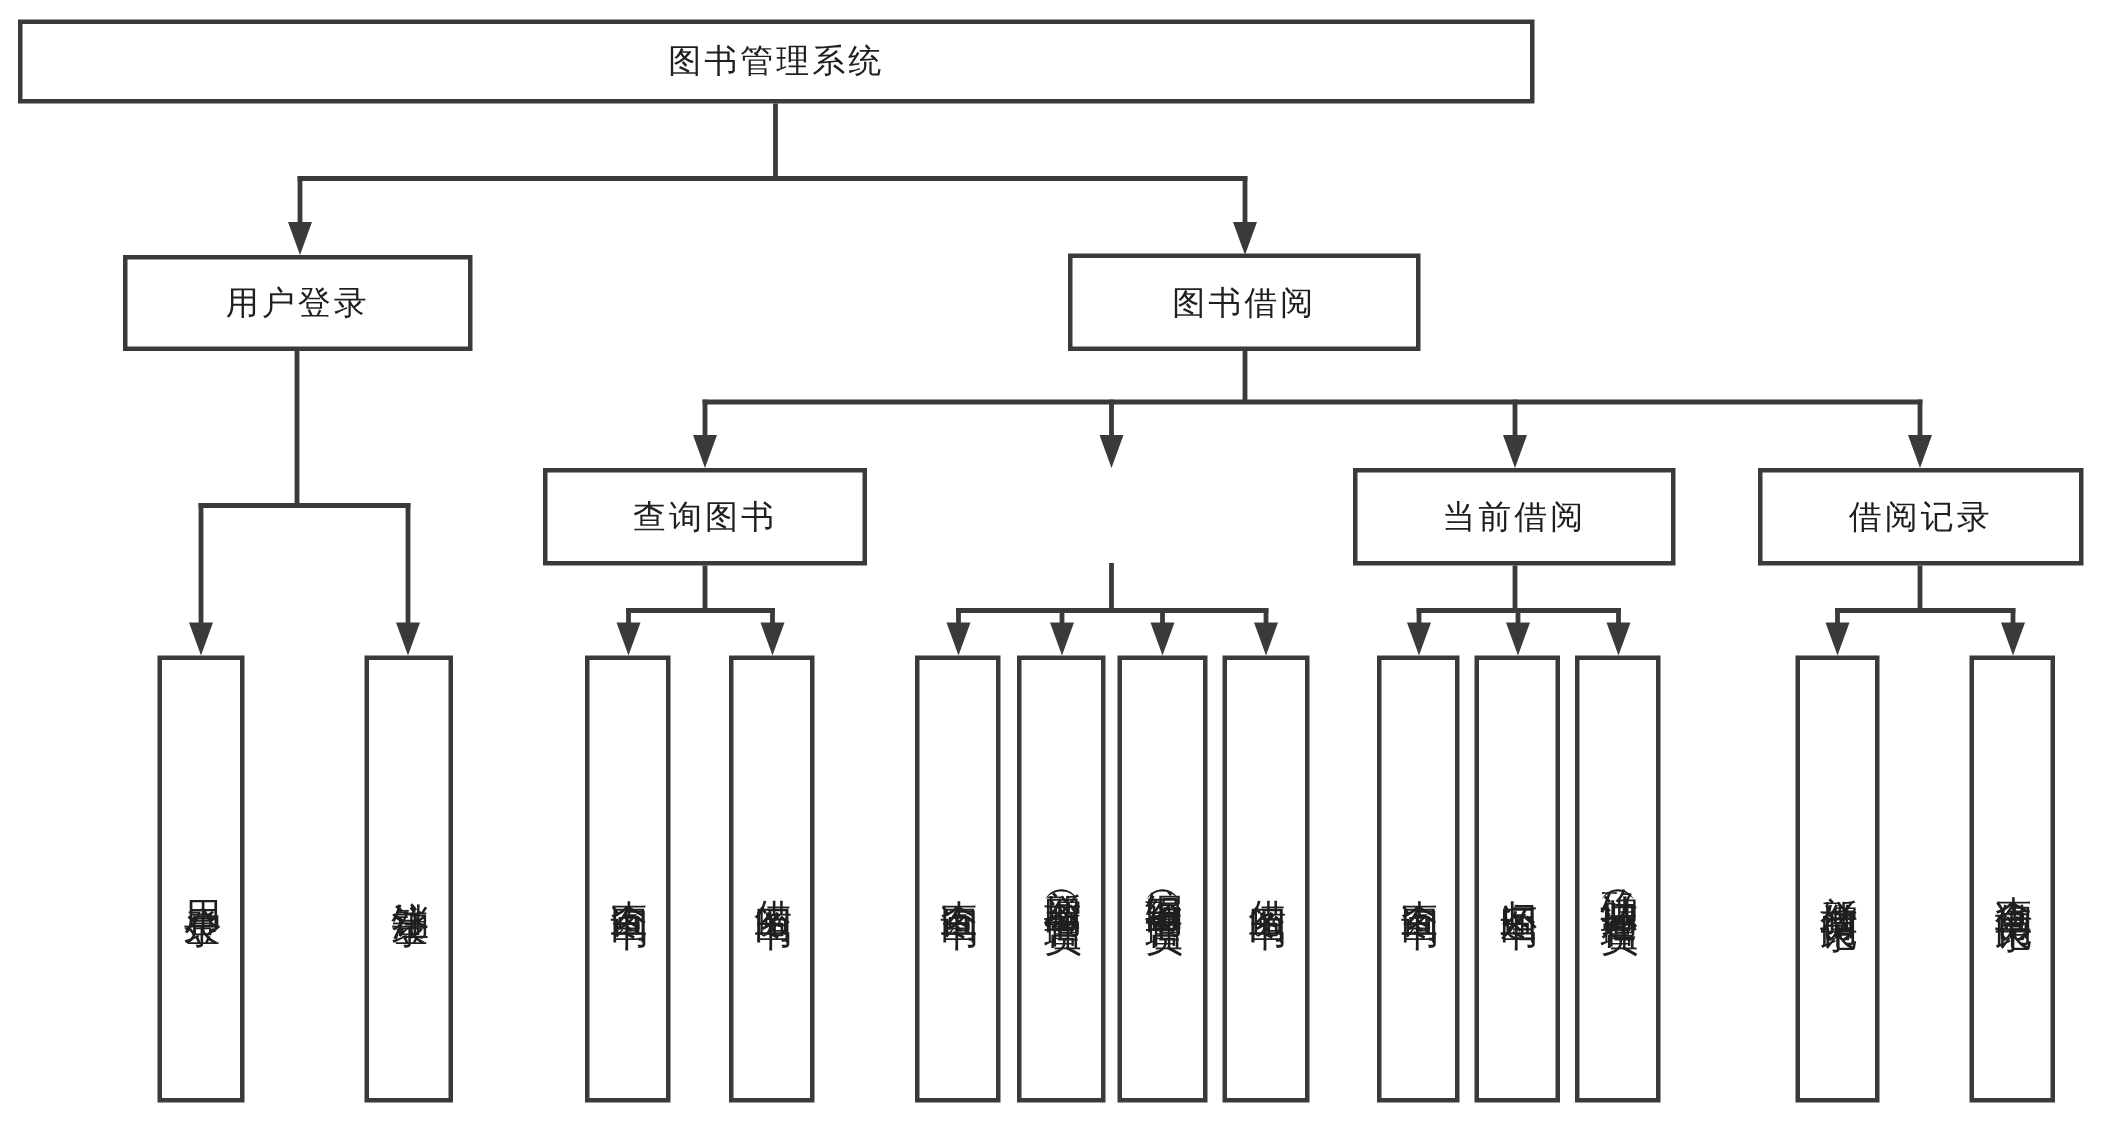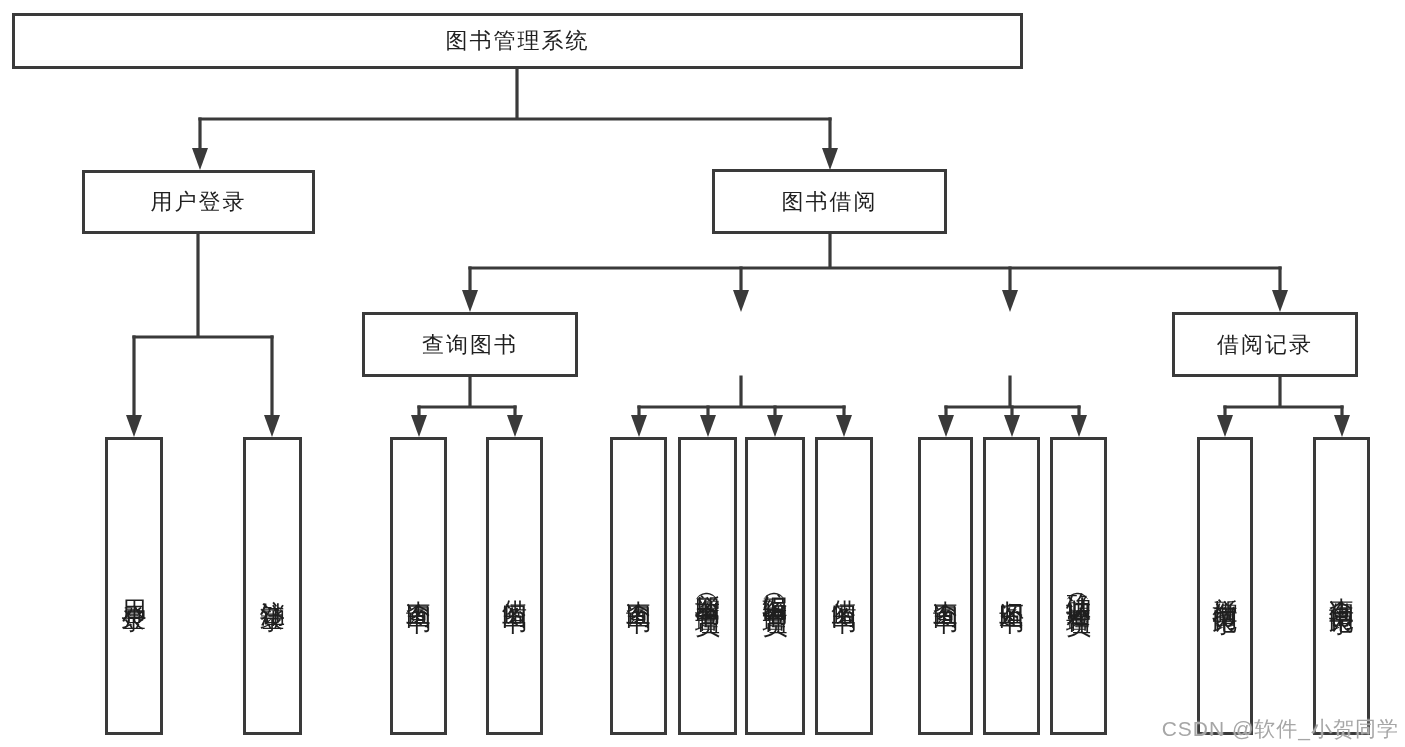--- a/index.html
+++ b/index.html
@@ -138,21 +138,24 @@
   <div class="node" style="left:82px;top:170px;width:233px;height:64px">
     <span class="lbl">用户登录</span>
   </div>
   <div class="node" style="left:712px;top:169px;width:235px;height:65px">
     <span class="lbl">图书借阅</span>
   </div>
 
   <div class="node" style="left:362px;top:312px;width:216px;height:65px">
     <span class="lbl">查询图书</span>
   </div>
-  <div class="node" style="left:1172px;top:312px;width:186px;height:65px">
+  <div class="node" style="left:902px;top:312px;width:215px;height:65px">
+    <span class="lbl">当前借阅</span>
+  </div>
+  <div class="node" style="left:1172px;top:312px;width:217px;height:65px">
     <span class="lbl">借阅记录</span>
   </div>
 
   <div class="node v" style="left:105px;top:437px;width:58px;height:298px">
     <span class="lbl">用户登录</span>
   </div>
   <div class="node v" style="left:243px;top:437px;width:59px;height:298px">
     <span class="lbl">注销登录</span>
   </div>
 
@@ -186,15 +189,14 @@
     <span class="lbl">确认归还（管理员）</span>
   </div>
 
   <div class="node v" style="left:1197px;top:437px;width:56px;height:298px">
     <span class="lbl">新增借阅记录</span>
   </div>
   <div class="node v" style="left:1313px;top:437px;width:57px;height:298px">
     <span class="lbl">查询借阅记录</span>
   </div>
 
-  <div class="watermark">CSDN @软件_小贺同学</div>
 
 </div>
 
 </body></html>

